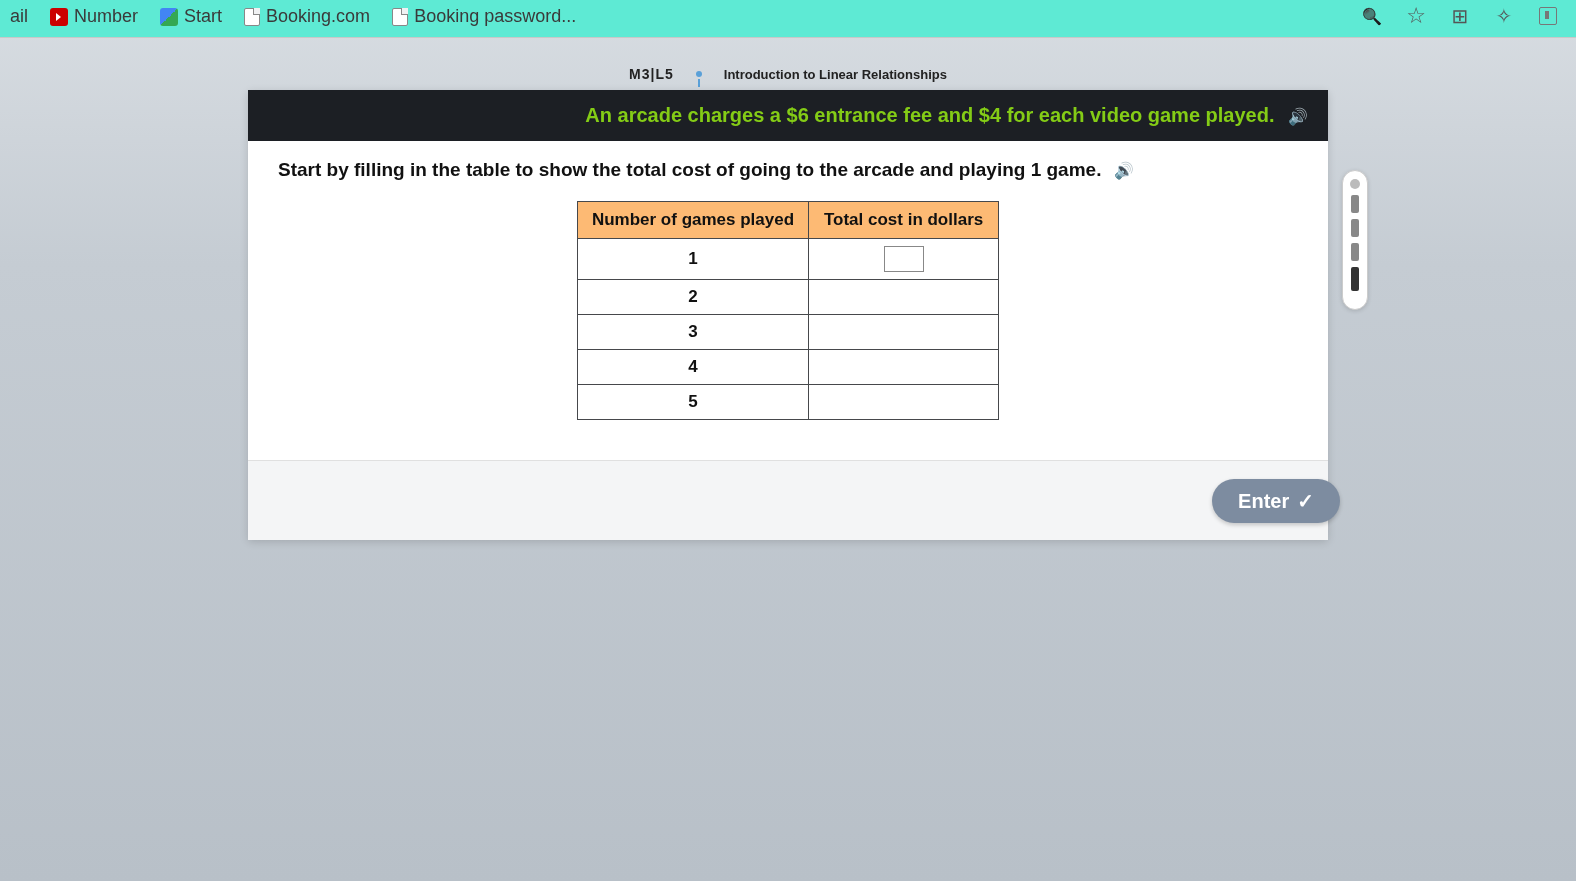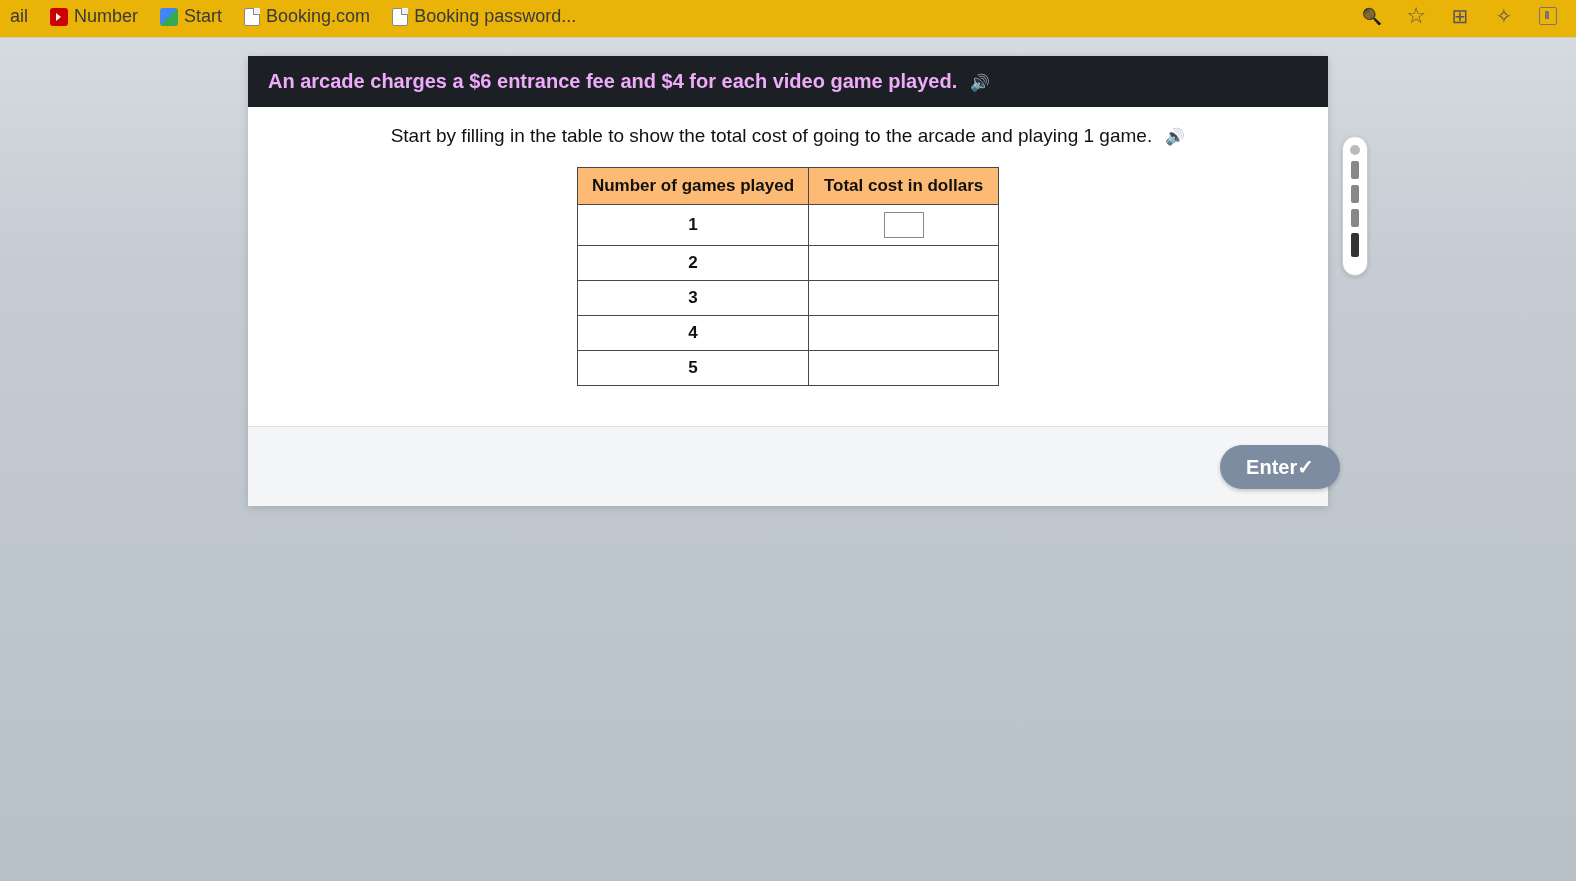--- a/index.html
+++ b/index.html
@@ -3,21 +3,21 @@
 <meta charset="utf-8">
 <style>
   * { box-sizing: border-box; margin: 0; padding: 0; }
   body {
     font-family: -apple-system, BlinkMacSystemFont, "Segoe UI", Arial, sans-serif;
     background: linear-gradient(180deg, #d8dde2 0%, #c5ccd3 30%, #b8c0c8 100%);
     min-height: 881px;
     overflow: hidden;
   }
   .browser-chrome {
-    background: #eab308;
+    background: #5eead4;
     border-bottom: 1px solid #c8c8c8;
     padding: 6px 10px 10px;
     display: flex;
     align-items: center;
     gap: 22px;
     position: relative;
   }
   .bookmark-item {
     display: flex;
     align-items: center;
@@ -66,33 +66,32 @@
     background:#fff;
     border-radius:4px;
     box-shadow:0 2px 8px rgba(0,0,0,0.15);
     overflow:visible;
     position:relative;
     margin:0 auto;
     max-width:1080px;
   }
   .problem-bar {
     background:#1c1f24;
-    color:#f0abfc;
-    text-align:left;
+    color:#84cc16;
+    text-align:right;
     padding:14px 20px;
     font-size:20px;
     font-weight:600;
   }
   .speaker-icon { margin-left:8px; font-size:16px; opacity:0.9; }
   .prompt {
     padding:18px 30px 10px;
     font-size:19px;
-    font-weight:400;
+    font-weight:700;
     color:#111;
-    text-align:center;
   }
   .table-wrap { display:flex; justify-content:center; padding:10px 0 40px; }
   table.data {
     border-collapse:collapse;
     font-size:17px;
   }
   table.data th {
     background:#fdba74;
     border:1.5px solid #46484b;
     padding:8px 14px;
@@ -117,21 +116,21 @@
     position:absolute; right:-12px; top:18px;
     background:#7d8ca0;
     color:#fff;
     border:none;
     border-radius:22px;
     padding:10px 26px;
     font-size:20px;
     font-weight:700;
     cursor:pointer;
     box-shadow:0 2px 4px rgba(0,0,0,0.2);
-    display:flex;align-items:center;
+    display:flex;align-items:center;gap:8px;
   }
   .check-icon::before{content:"✓";font-weight:700;}
   .side-widget {
     position:absolute;
     right:-40px;
     top:80px;
     width:26px;
     height:140px;
     background:#fff;
     border:1px solid #ccc;
@@ -175,20 +174,27 @@
     <span class="chrome-icon star-outline"></span>
     <span class="chrome-icon collection"></span>
     <span class="chrome-icon puzzle"></span>
     <span class="chrome-icon">
         <span class="ext-icon"></span>
       </span>
   </div>
 </div>
 
 <div class="stage">
+  <div class="breadcrumb">
+    <span class="bc-code">M3|L5</span>
+    <span class="bc-info-wrap">
+        <span class="bc-info"></span>
+      </span>
+    <span class="bc-title">Introduction to Linear Relationships</span>
+  </div>
 
   <div class="card">
     <div class="problem-bar">
       <span>An arcade charges a $6 entrance fee and $4 for each video game played.</span>
       <span class="speaker-icon">🔊</span>
     </div>
     <div class="prompt">
       <span>Start by filling in the table to show the total cost of going to the arcade and playing 1 game.</span>
       <span class="speaker-icon" style="color:#333">🔊</span>
     </div>

